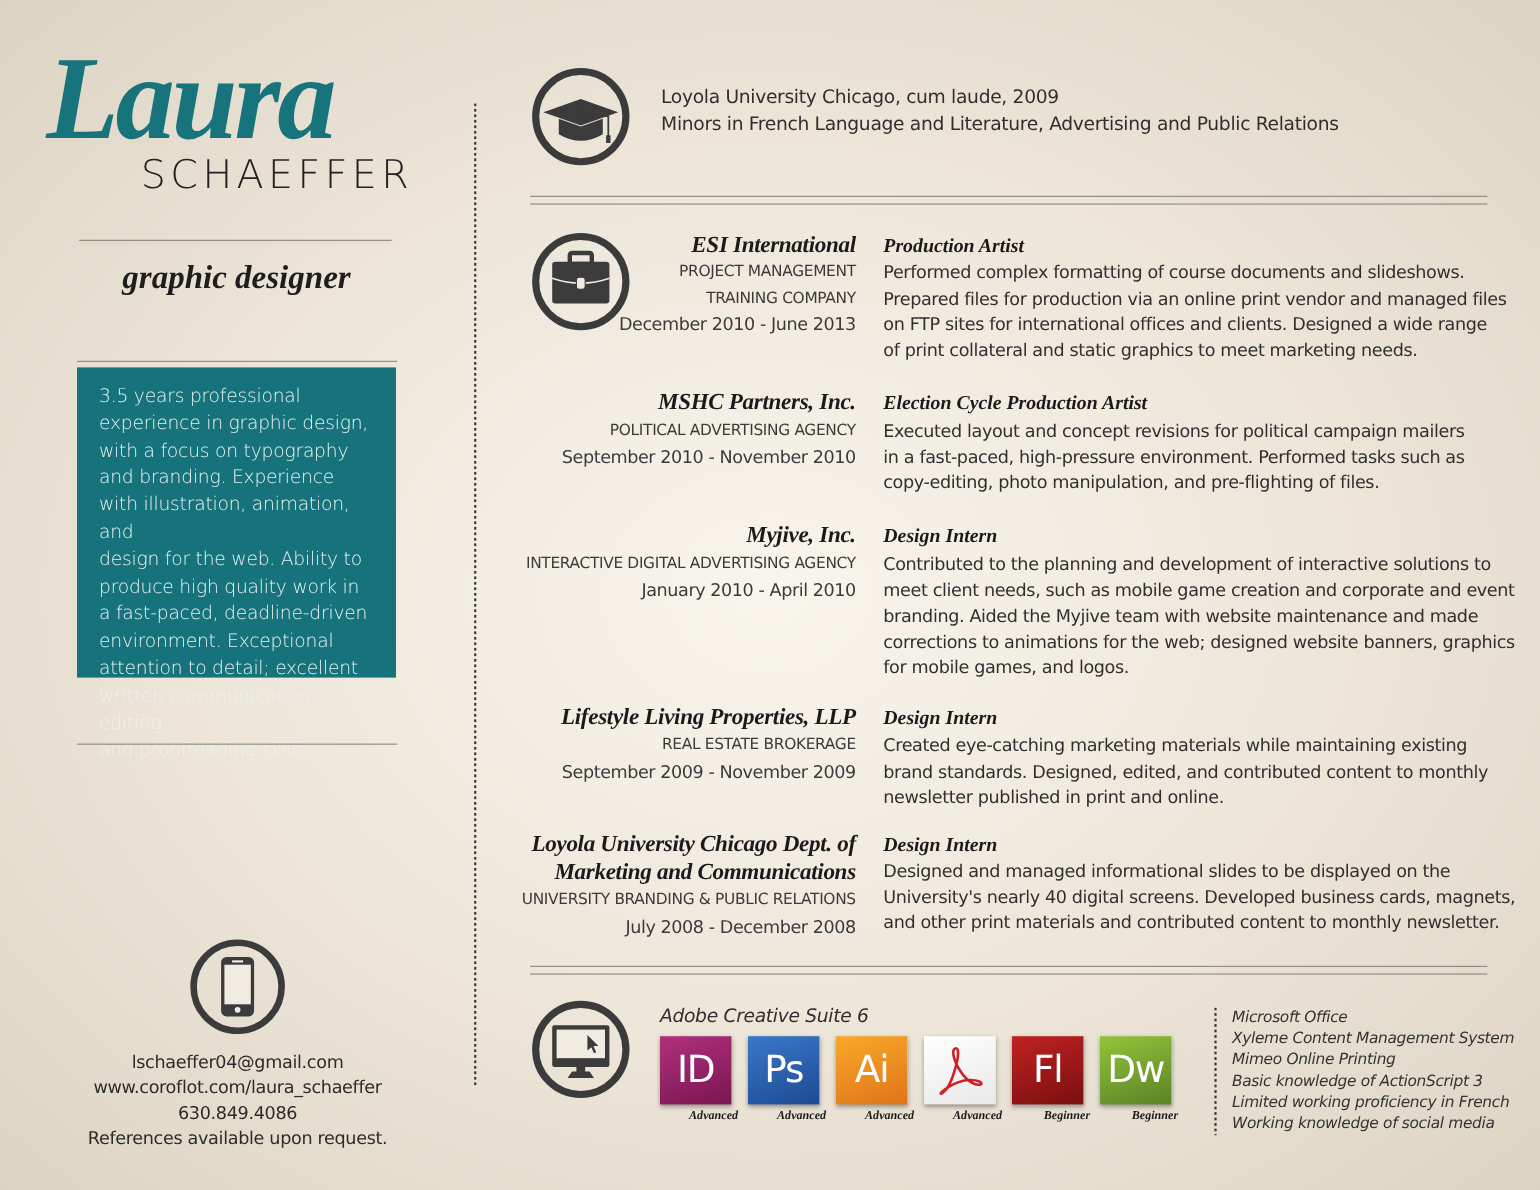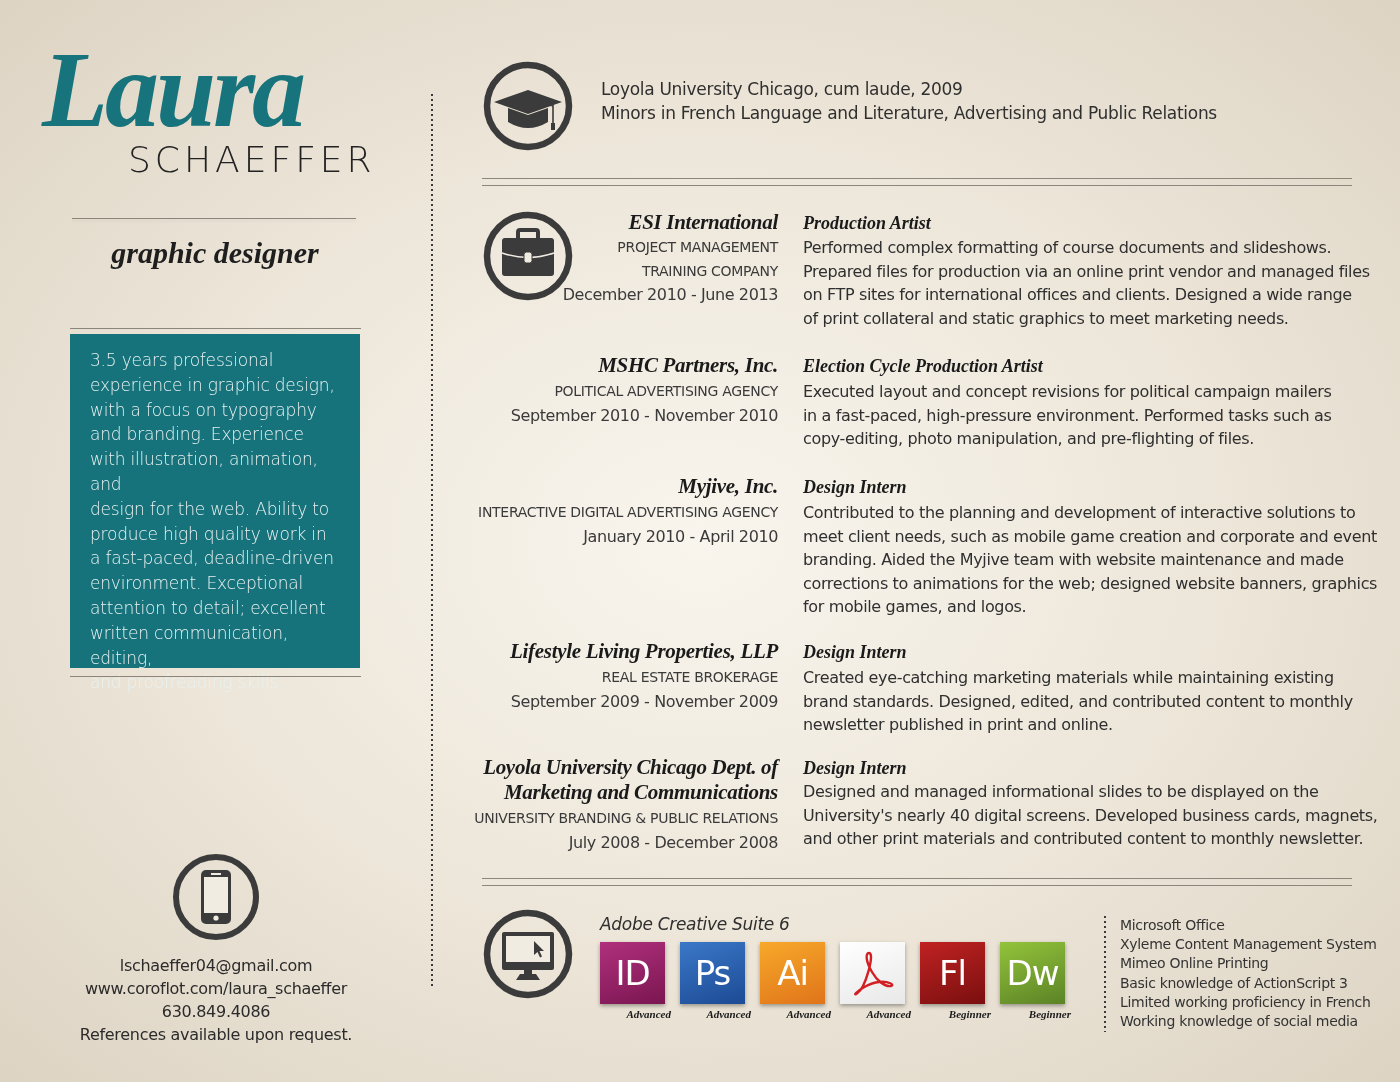--- a/index.html
+++ b/index.html
@@ -26,21 +26,21 @@
     font-size: 36px; letter-spacing: 4px; color: #222; line-height: 1;
   }
   .rule { position: absolute; height: 1px; background: #8b857b; }
   .rule.shadow { box-shadow: 0 2px 3px rgba(0,0,0,0.08); }
   .role {
     position: absolute; left: 60px; width: 310px; top: 236px; text-align: center;
     font-family: "Liberation Serif", serif; font-style: italic; font-weight: bold;
     font-size: 30px; color: #1e1e1e;
   }
   .summary-box {
-    position: absolute; left: 70px; top: 334px; width: 290px; height: 334px;
+    position: absolute; left: 70px; top: 334px; width: 290px; height: 282px;
     background: #16727b; padding: 14px 18px 0 20px;
   }
   .summary-box p {
     font-family: "DejaVu Sans", sans-serif; font-size: 17px; line-height: 24.8px;
     color: #e9f2f1; font-weight: 300; letter-spacing: -0.2px;
   }
   .contact-icon { position: absolute; left: 171px; top: 852px; width: 90px; height: 90px; }
   .contact { position: absolute; left: 60px; width: 312px; top: 954px; text-align: center; }
   .contact div { font-size: 16px; line-height: 23px; color: #2b2b2b; letter-spacing: -0.3px; }
 
@@ -83,21 +83,21 @@
   .app .level {
     margin-top: 4px;
     font-family: "Liberation Serif", serif; font-style: italic; font-weight: bold;
     font-size: 11px; color: #1a1a1a; white-space: nowrap; margin-left: -6px; margin-right: -6px;
   }
   .other-skills {
     position: absolute; left: 1104px; top: 916px; padding-left: 16px; height: 116px;
     background-image: linear-gradient(#3a3a3a 50%, transparent 50%);
     background-size: 2px 5px; background-repeat: repeat-y; background-position: 0 0;
   }
-  .other-skills div { font-size: 14px; line-height: 19.2px; color: #333; letter-spacing: -0.3px; white-space: nowrap; }
+  .other-skills div { font-size: 14px; line-height: 19.2px; color: #333; letter-spacing: -0.3px; white-space: nowrap; font-style: italic; }
 </style>
 </head>
 <body>
 
 <div id="left">
   <div class="first-name">Laura</div>
   <div class="last-name">SCHAEFFER</div>
   <div class="rule shadow" style="left:72px; top:218px; width:284px;"></div>
   <div class="role">graphic designer</div>
   <div class="rule" style="left:70px; top:328px; width:291px;"></div>

